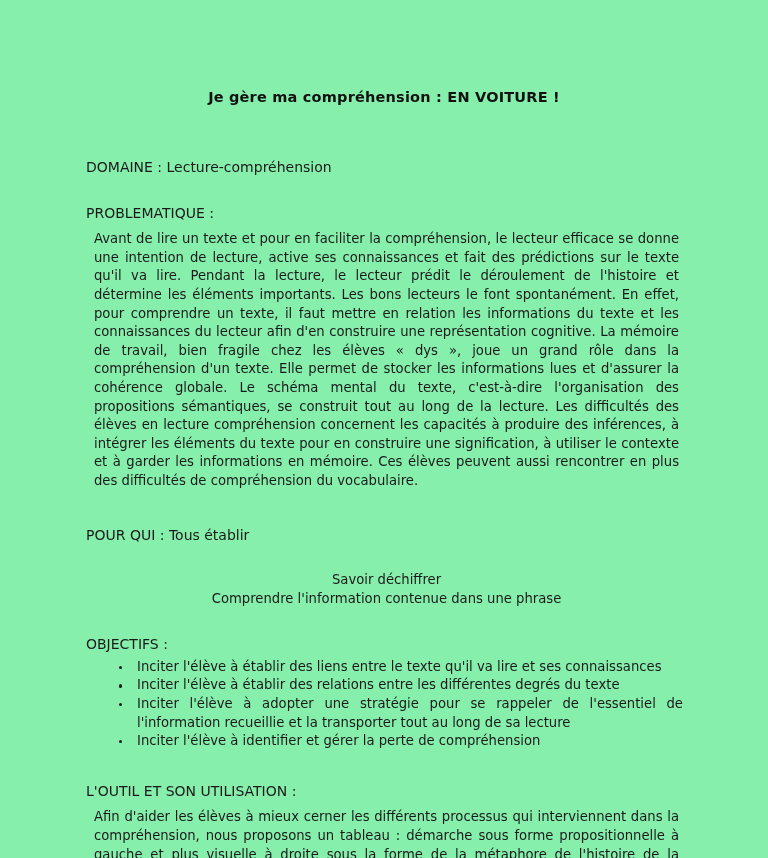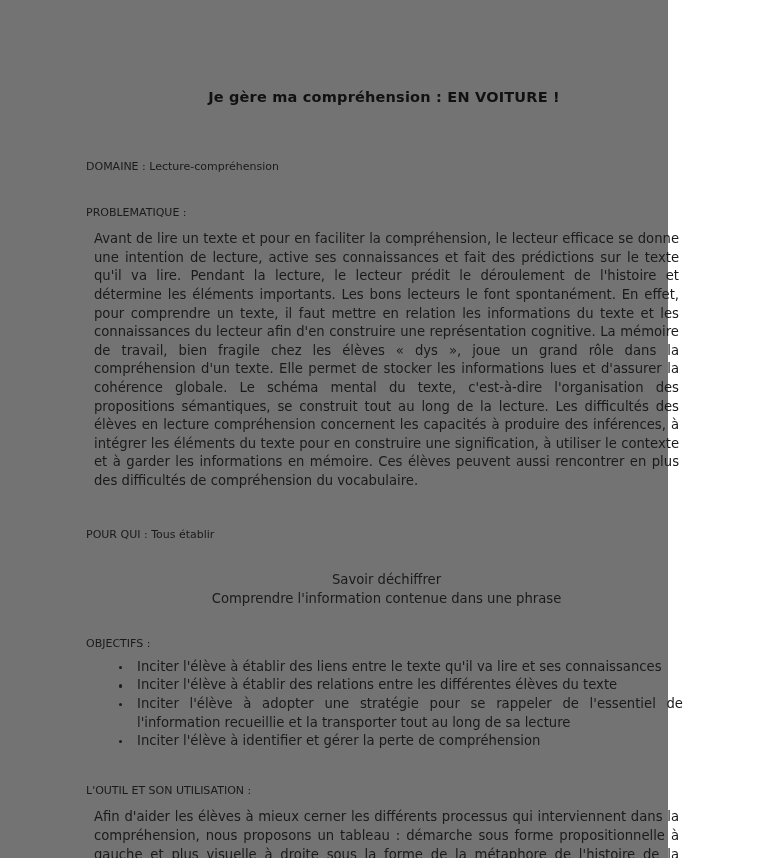--- a/index.html
+++ b/index.html
@@ -9,23 +9,23 @@
   }
   body {
     width: 768px;
     height: 858px;
     font-family: "DejaVu Sans", sans-serif;
     color: #1a1a1a;
     overflow: hidden;
   }
   .page {
     position: relative;
-    width: 668px;
+    width: 768px;
     height: 858px;
-    background: #737373;
+    background: #86efac;
     box-sizing: border-box;
   }
   .doc-title {
     position: absolute;
     top: 89px;
     left: 0;
     width: 768px;
     text-align: center;
     font-size: 14.5px;
     font-weight: bold;
@@ -35,21 +35,21 @@
   .content {
     position: absolute;
     left: 86px;
     top: 158px;
     width: 601px;
   }
   .section {
     margin: 0;
   }
   .heading {
-    font-size: 11px;
+    font-size: 14px;
     line-height: 18.6px;
     color: #1a1a1a;
     white-space: nowrap;
   }
   .para {
     font-size: 13.2px;
     line-height: 18.6px;
     text-align: justify;
     text-justify: inter-word;
     color: #1a1a1a;
@@ -122,21 +122,21 @@
       <div class="plain-line">Savoir déchiffrer</div>
       <div class="plain-line">Comprendre l'information contenue dans une phrase</div>
     </div>
 
     <div class="gap-lg"></div>
 
     <div class="section">
       <div class="heading">OBJECTIFS :</div>
       <ul class="bullets">
         <li class="nowrap-item">Inciter l'élève à établir des liens entre le texte qu'il va lire et ses connaissances</li>
-        <li class="nowrap-item">Inciter l'élève à établir des relations entre les différentes élèves du texte</li>
+        <li class="nowrap-item">Inciter l'élève à établir des relations entre les différentes degrés du texte</li>
         <li>Inciter l'élève à adopter une stratégie pour se rappeler de l'essentiel de l'information recueillie et la transporter tout au long de sa lecture</li>
         <li class="nowrap-item">Inciter l'élève à identifier et gérer la perte de compréhension</li>
       </ul>
     </div>
 
     <div class="gap-lg"></div>
 
     <div class="section">
       <div class="heading">L'OUTIL ET SON UTILISATION :</div>
       <p class="para">Afin d'aider les élèves à mieux cerner les différents processus qui interviennent dans la compréhension, nous proposons un tableau : démarche sous forme propositionnelle à gauche et plus visuelle à droite sous la forme de la métaphore de l'histoire de la voiture. Ceci a pour but d'expliquer à l'élève « ce qui se passe dans sa tête » quand il lit un texte et veut ensuite utiliser sa lecture pour répondre à des questions par exemple.</p>

